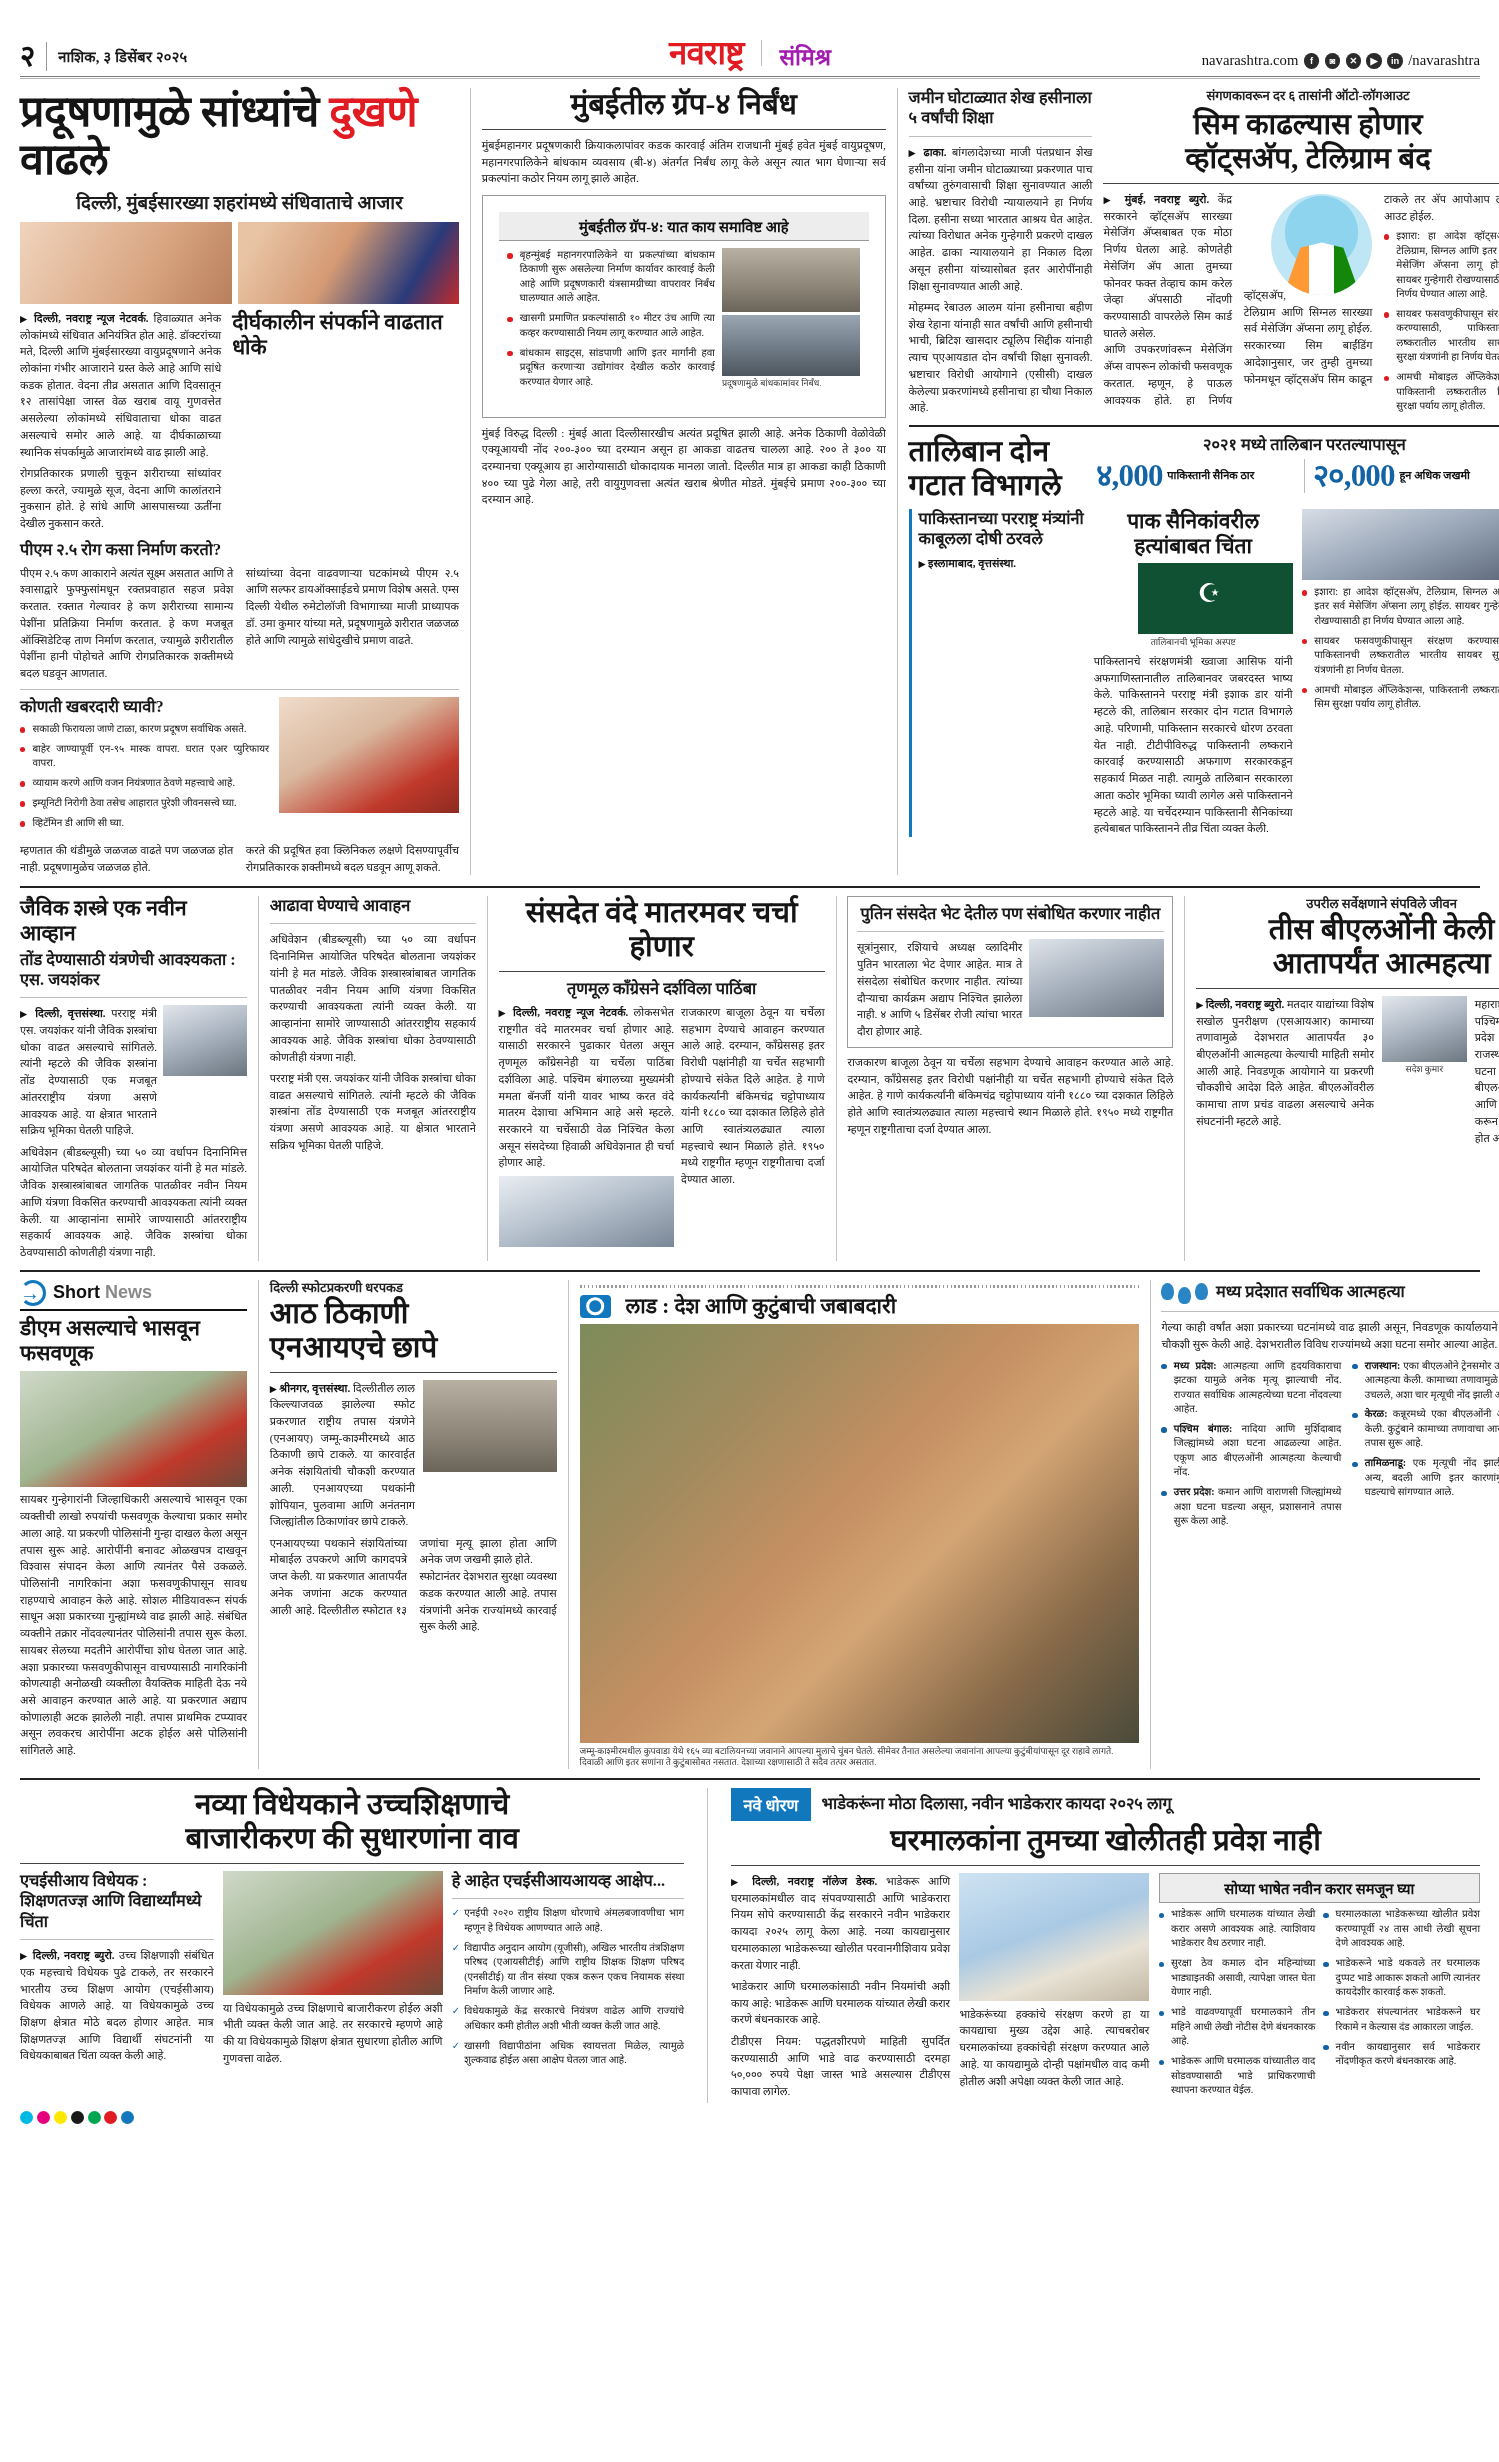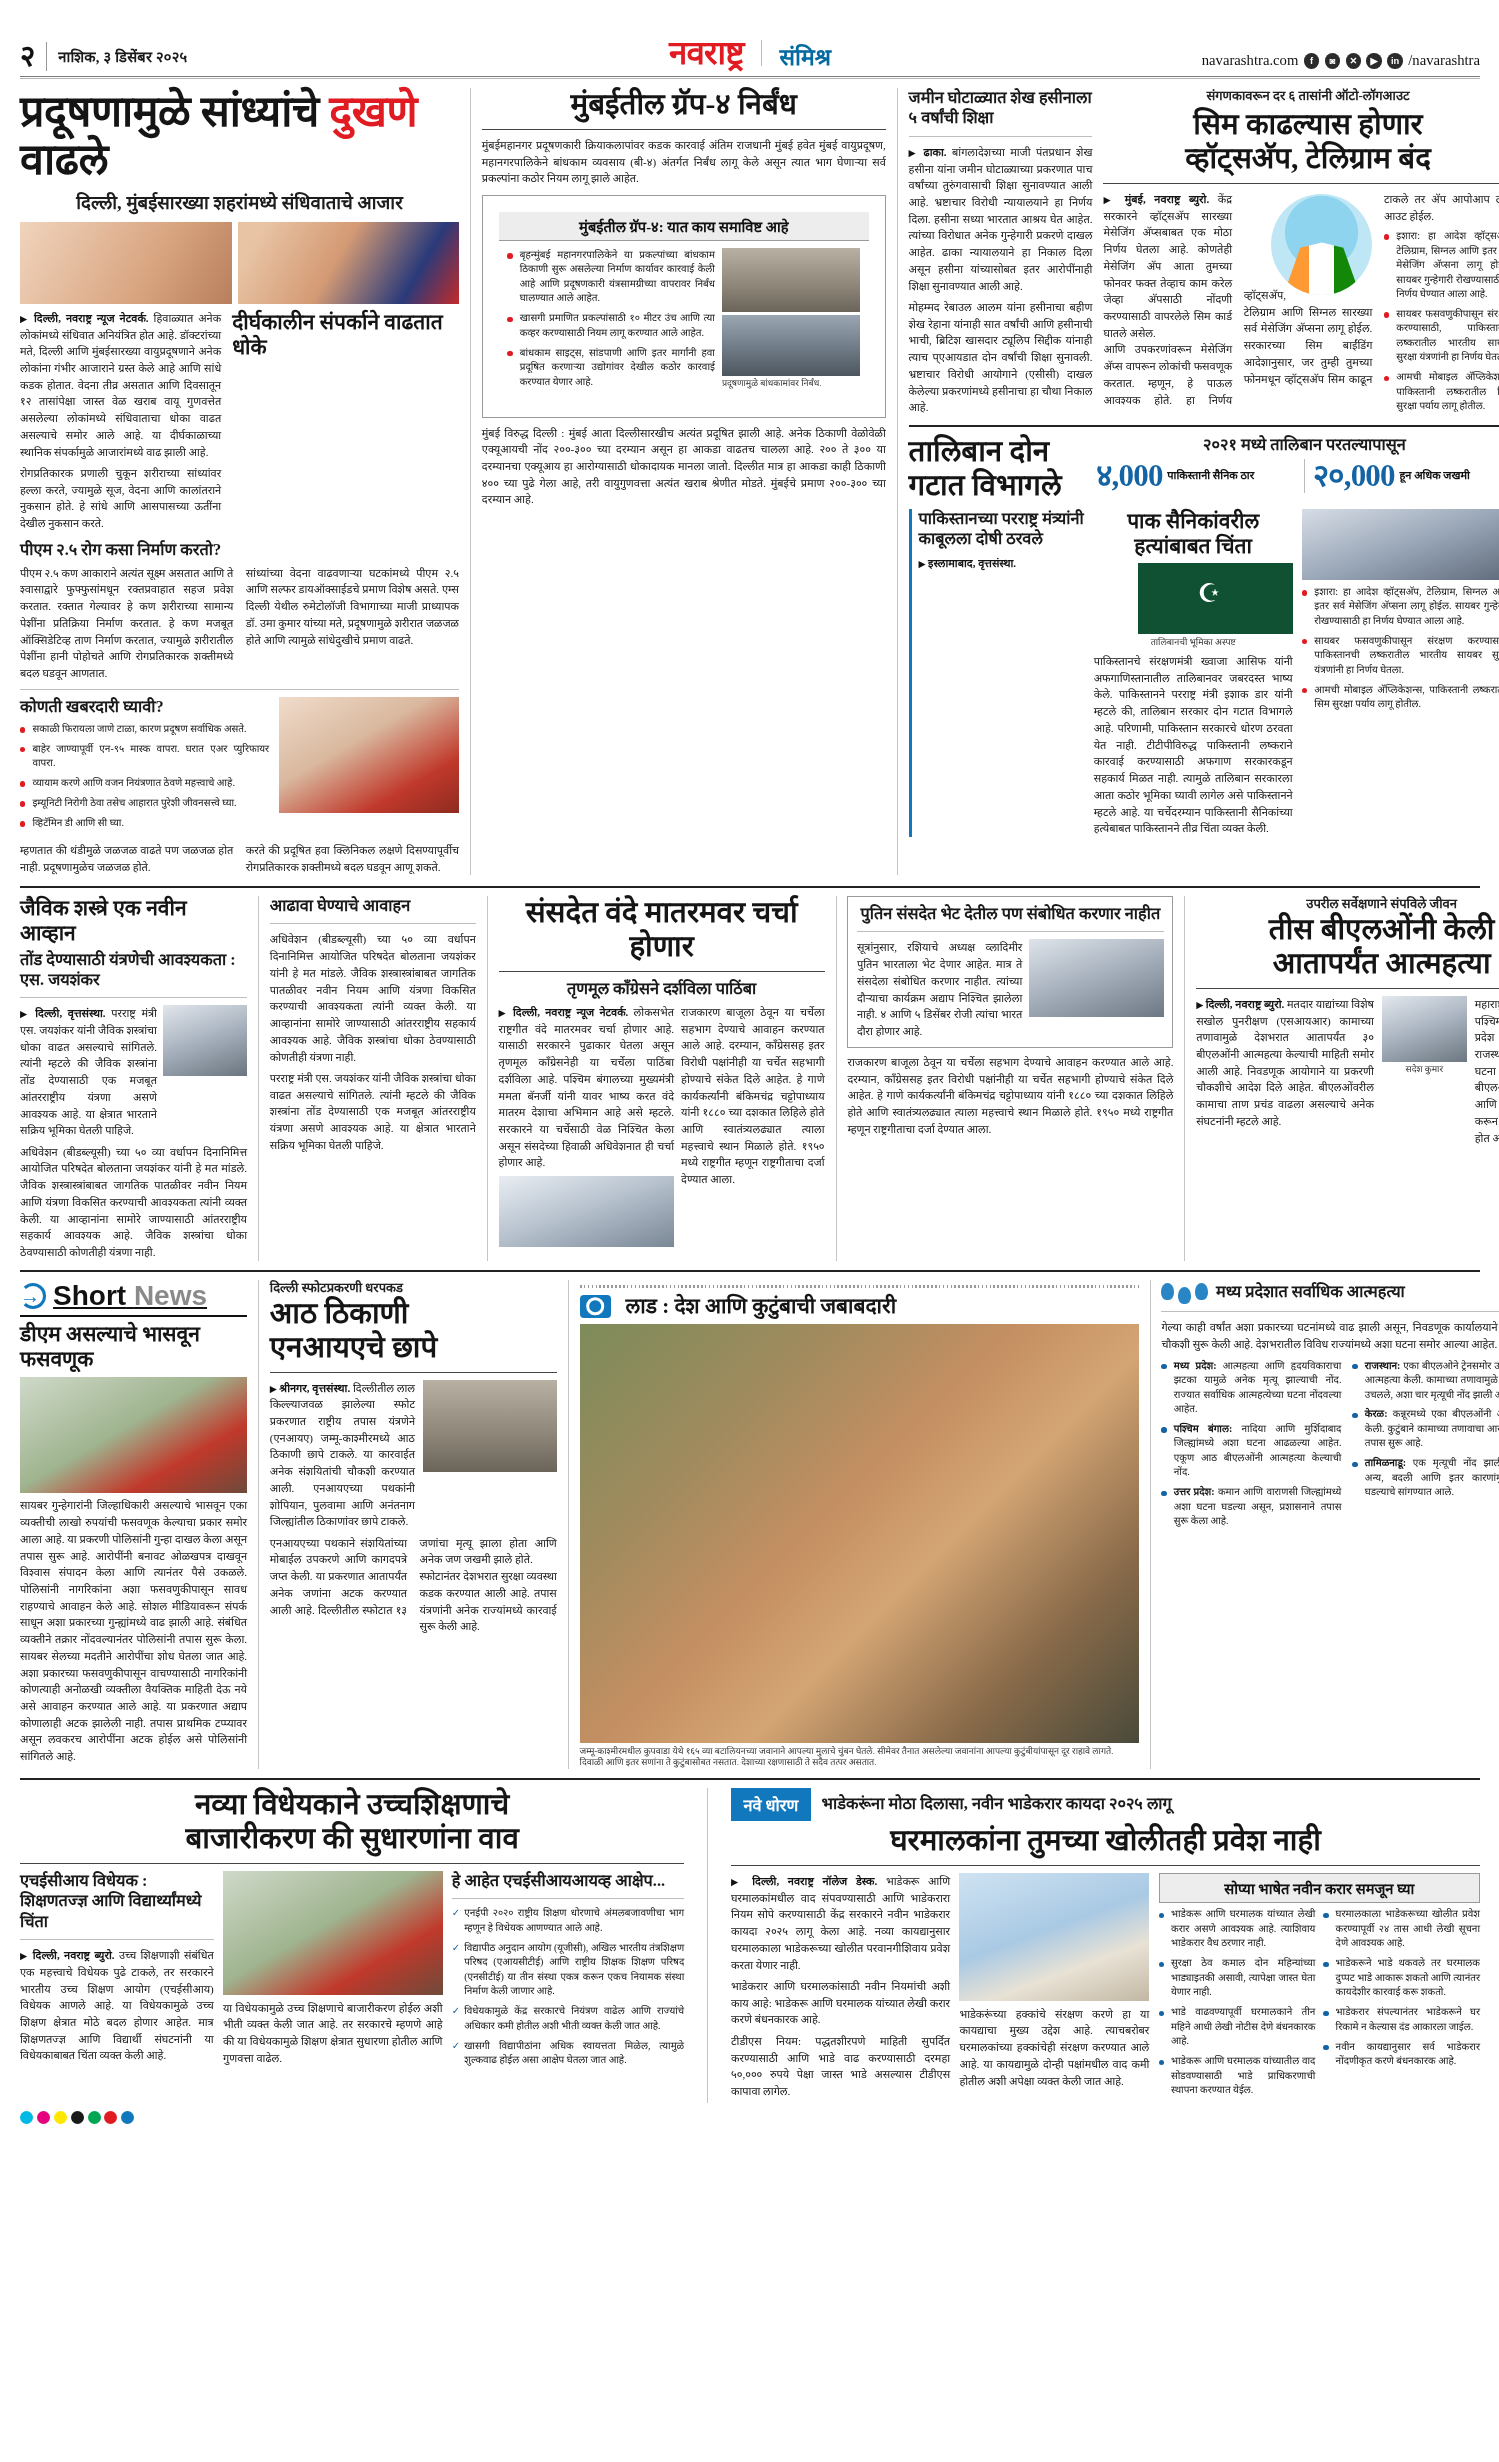--- a/index.html
+++ b/index.html
@@ -58,21 +58,21 @@
     font-size: 33px;
     font-weight: 800;
     color: #e01b22;
     letter-spacing: -0.8px;
     line-height: .95;
   }
   .mh-sep { width: 1.6px; height: 26px; background: #bbb; margin-bottom: 3.1px; }
   .mh-sub {
     font-size: 23px;
     font-weight: 800;
-    color: #0369a1;
+    color: #a21caf;
     line-height: 1;
   }
   .mh-right {
     margin-left: auto;
     display: flex;
     align-items: center;
     gap: 5.4px;
     font-size: 14.7px;
     color: #111;
     padding-bottom: 1.6px;
@@ -246,21 +246,21 @@
   }
   .sn-arrow::after {
     content: "\2192";
     position: absolute;
     left: -3.1px; top: 50%;
     transform: translateY(-50%);
     color: #1278be;
     font-size: 20px;
     font-weight: 900;
   }
-  .sn-title { font-size: 28px; font-weight: 800; font-family: "Liberation Sans", sans-serif; color: #111; text-decoration: underline; }
+  .sn-title { font-size: 18px; font-weight: 800; font-family: "Liberation Sans", sans-serif; color: #111; }
   .sn-title .grey { color: #8a8a8a; }
 
   .camera-icon {
     width: 31px; height: 23px;
     background: #1278be;
     border-radius: 3.9px;
     position: relative;
     flex: 0 0 auto;
   }
   .camera-icon::before {

